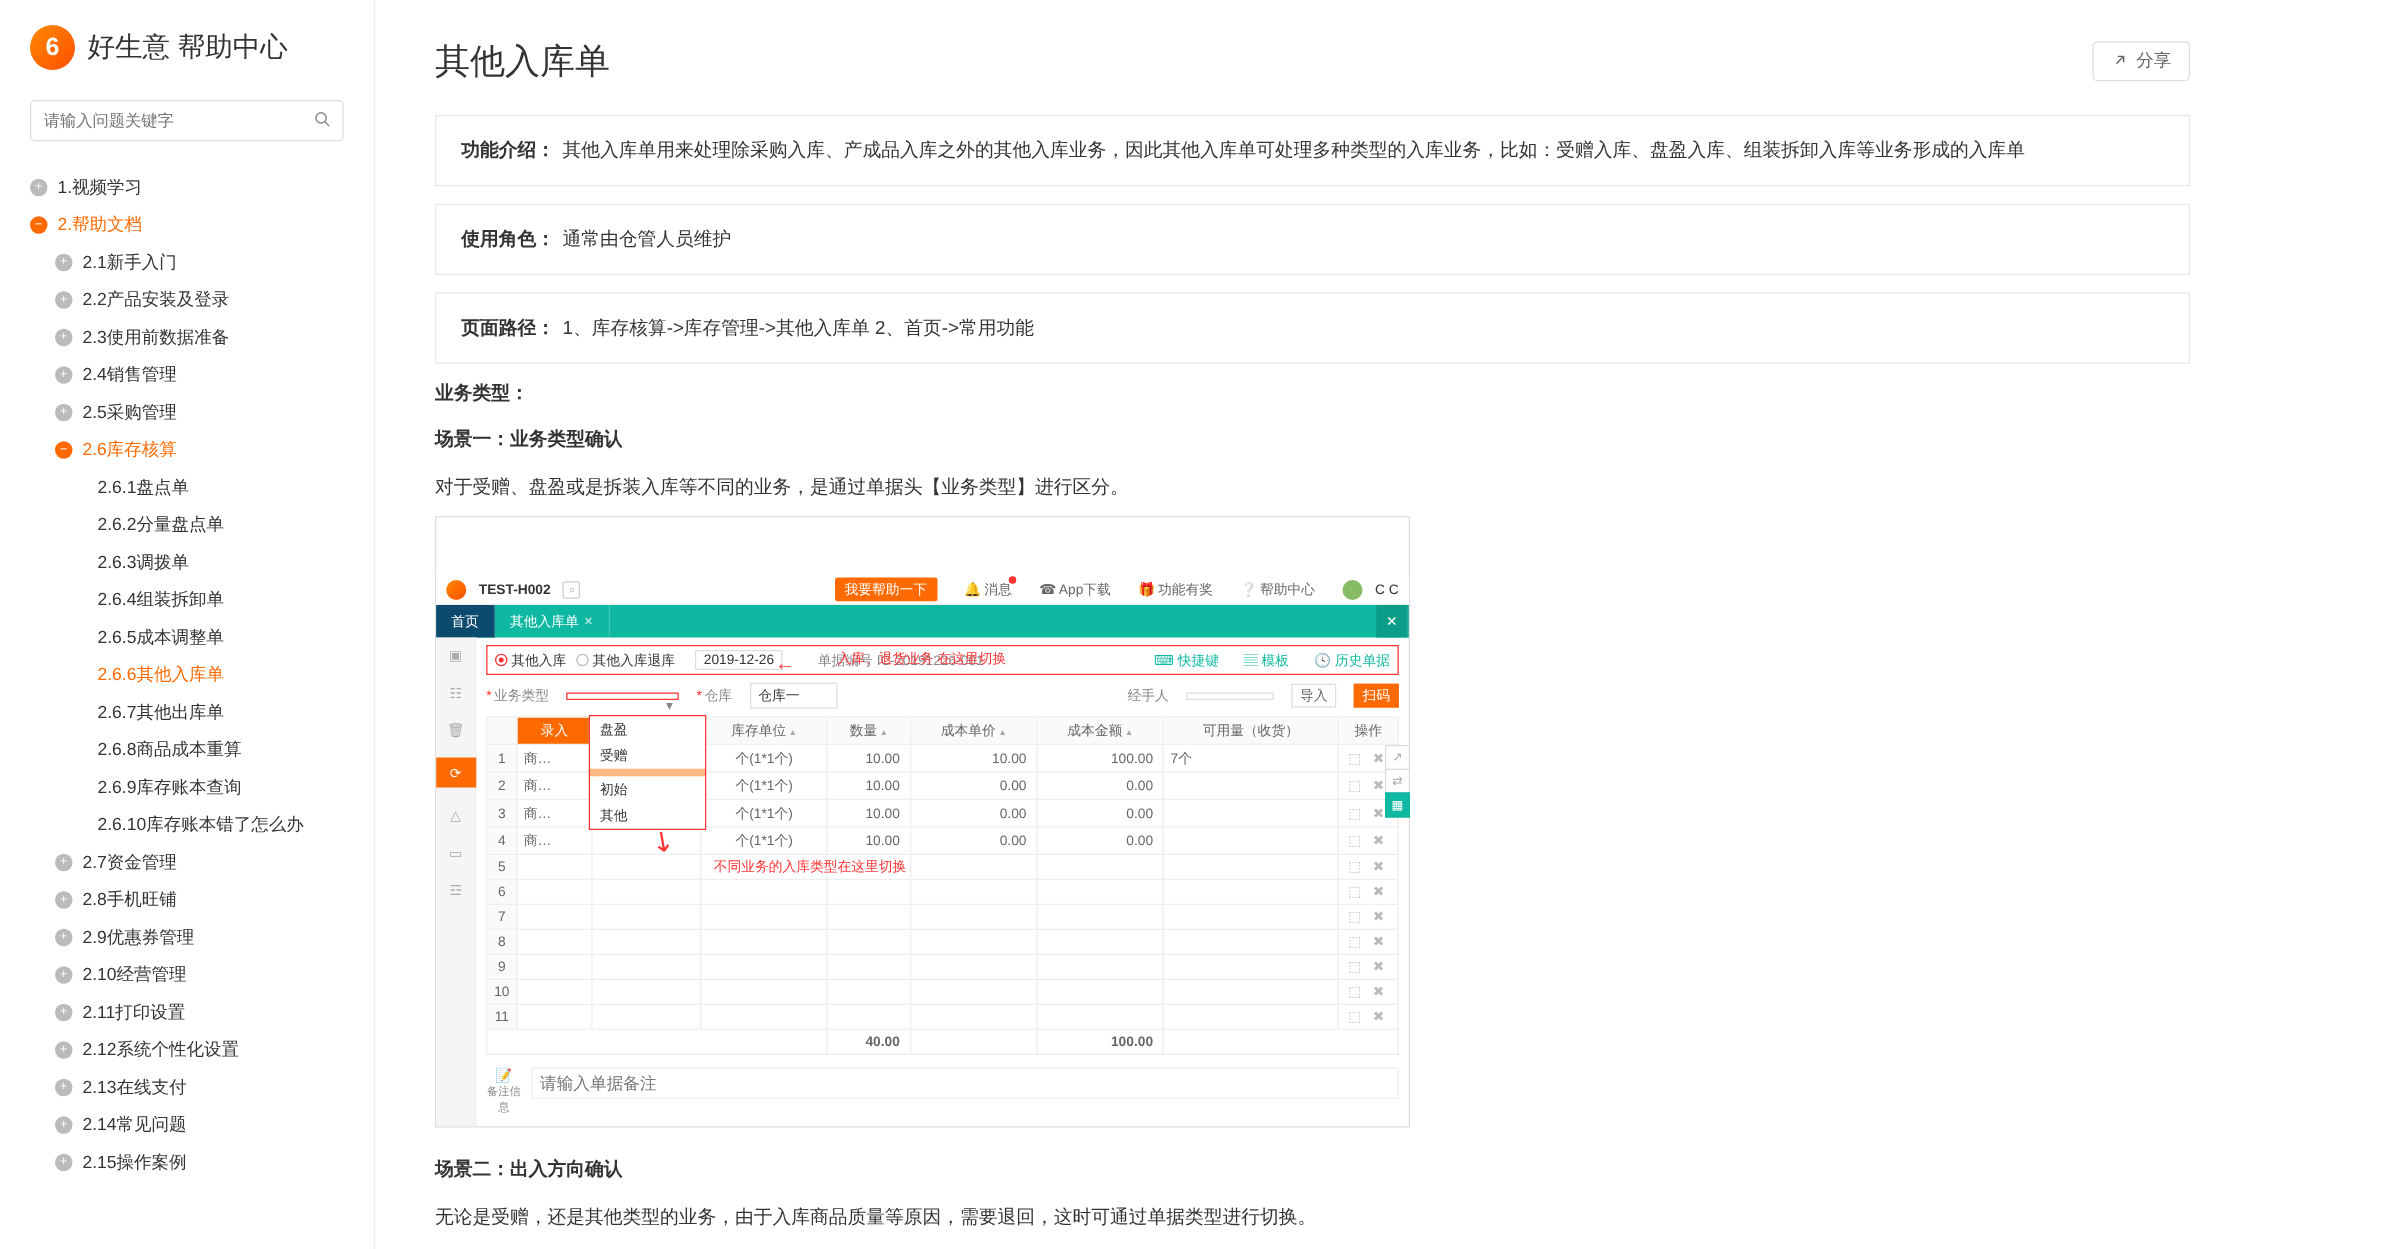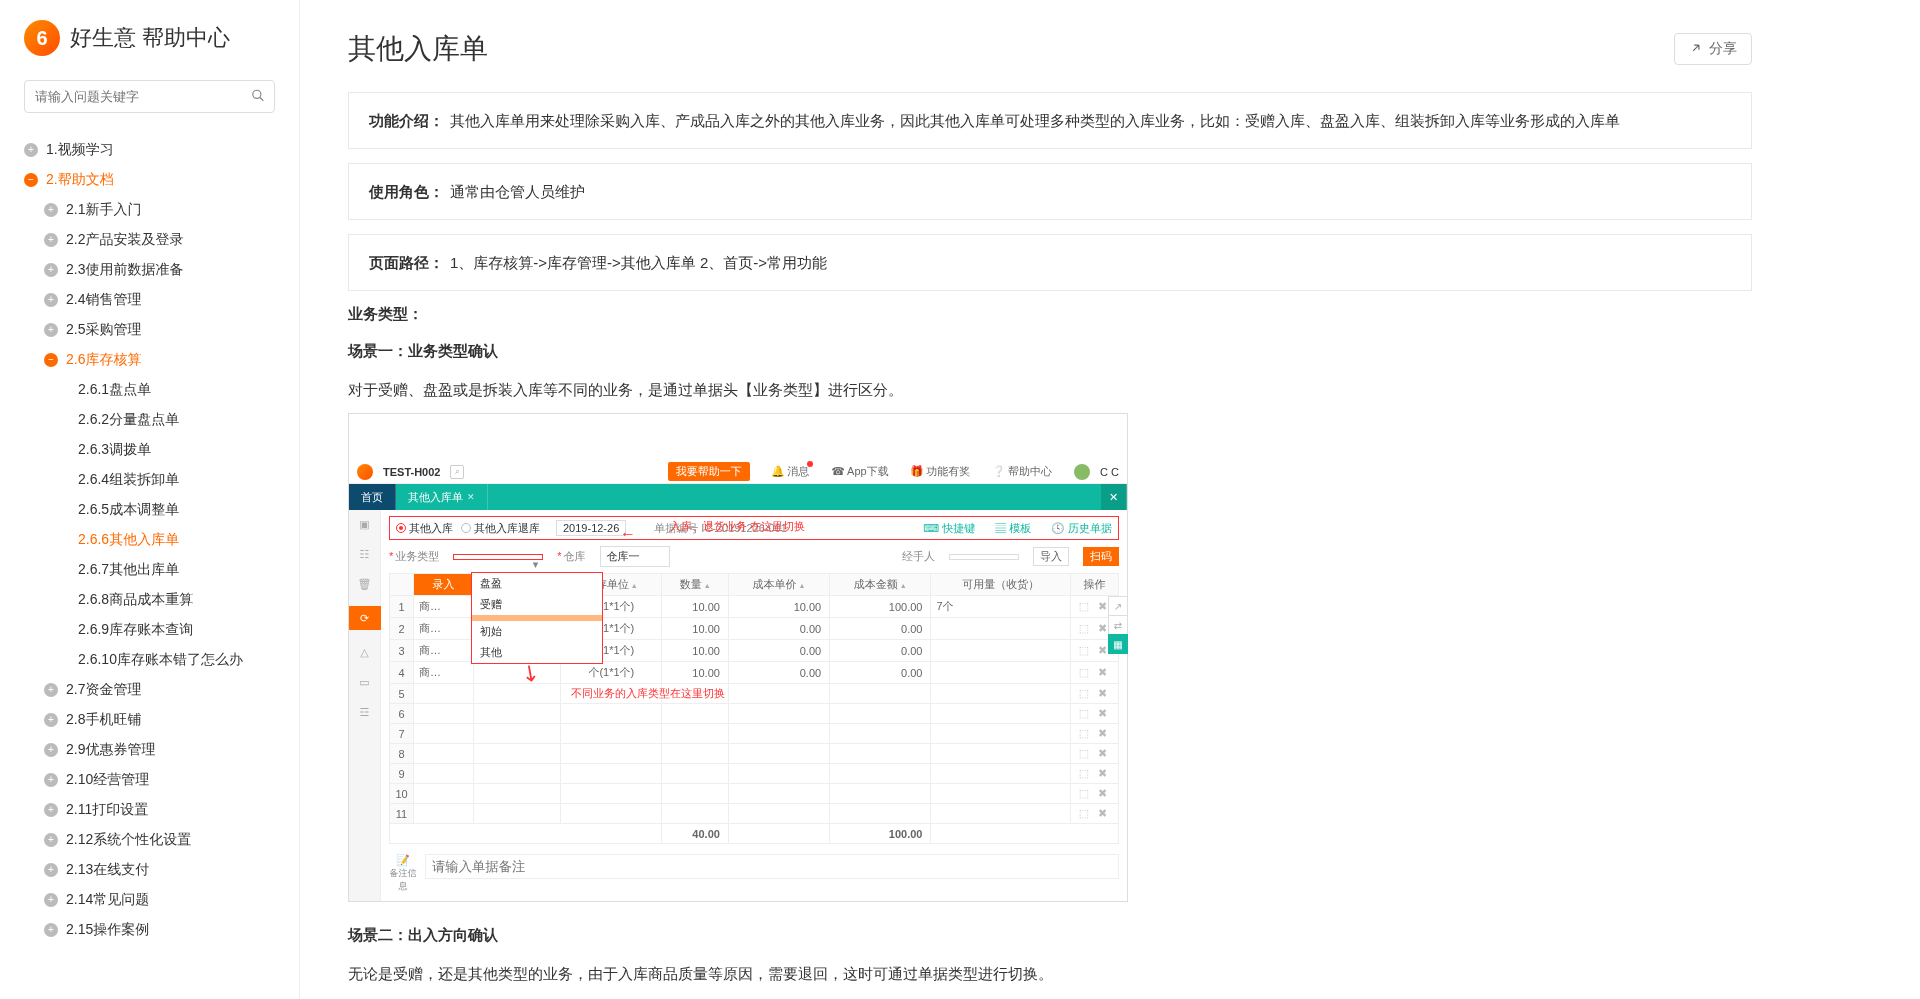--- a/index.html
+++ b/index.html
@@ -67,21 +67,21 @@
 .doc-head .right-tools { margin-left:auto; display:flex; gap:20px; color:#0fb8a1; }
 .doc-head .docno { color:#888; margin-left:20px; }
 .form-row { display:flex; gap:14px; margin:6px 0; align-items:center; position:relative; }
 .form-row .f-lbl { color:#888; }
 .form-row .star { color:#f33; margin-right:2px; }
 .form-row .f-val { border:1px solid #f33; padding:2px 40px 2px 6px; position:relative; min-width:90px; background:#fff; }
 .form-row .f-val.plain { border-color:#ddd; padding:2px 6px; min-width:70px; }
 .form-row .f-val .dd-arrow { position:absolute; right:4px; top:3px; color:#888; }
 .form-row .rbtn { border:1px solid #ddd; padding:1px 6px; color:#666; }
 .form-row .rbtn.primary { background:#ff6a00; color:#fff; border-color:#ff6a00; }
-.drop-pop { position:absolute; left:82px; top:26px; width:132px; border:1px solid #f33; background:#fff; z-index:5; }
+.drop-pop { position:absolute; left:82px; top:26px; width:94px; border:1px solid #f33; background:#fff; z-index:5; }
 .drop-pop .opt { padding:3px 8px; }
 .drop-pop .opt.hover { background:#ffb980; color:#fff; }
 .drop-anno { position:absolute; left:190px; top:176px; color:#f33; }
 .drop-arrow { position:absolute; left:140px; top:150px; color:#f33; font-size:22px; transform:rotate(35deg); }
 .tbl { width:100%; border-collapse:collapse; margin-top:6px; }
 .tbl th, .tbl td { border:1px solid #eee; padding:3px 5px; text-align:center; font-weight:normal; color:#666; height:20px; }
 .tbl th { background:#fafafa; }
 .tbl th.sort::after { content:" ▲"; font-size:7px; color:#aaa; }
 .tbl td.num { text-align:right; padding-right:8px; }
 .tbl td.left { text-align:left; }

